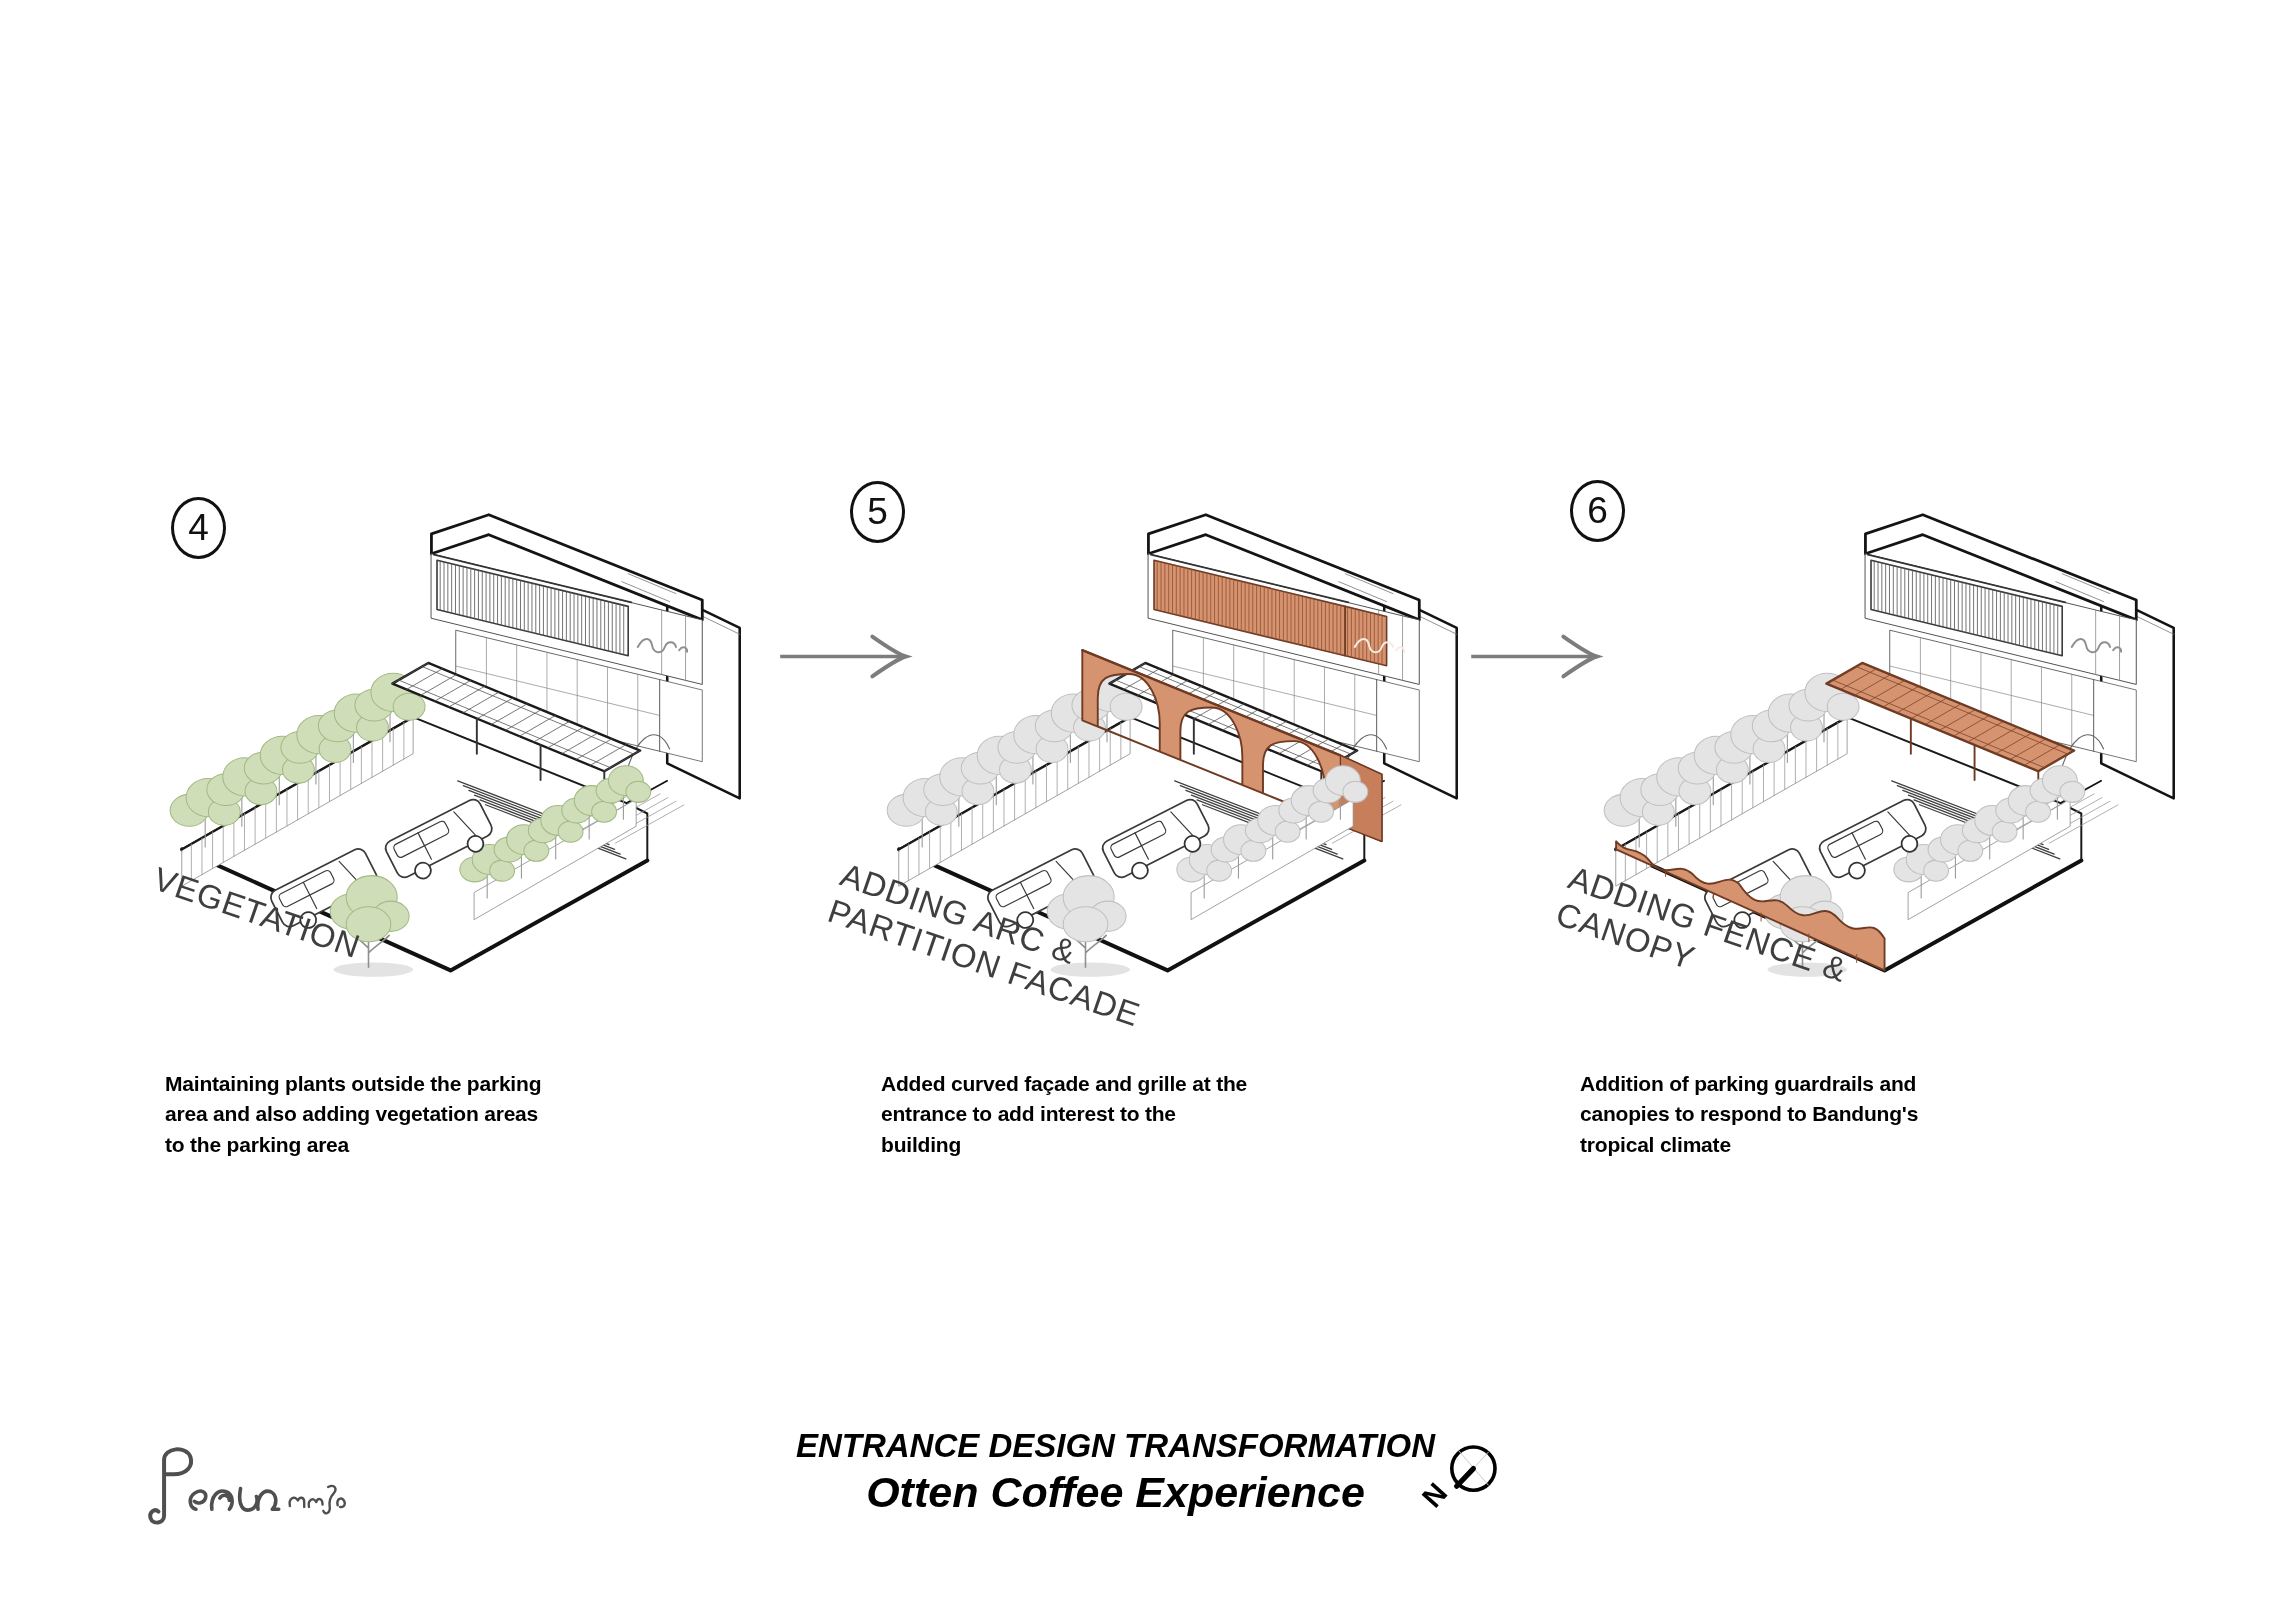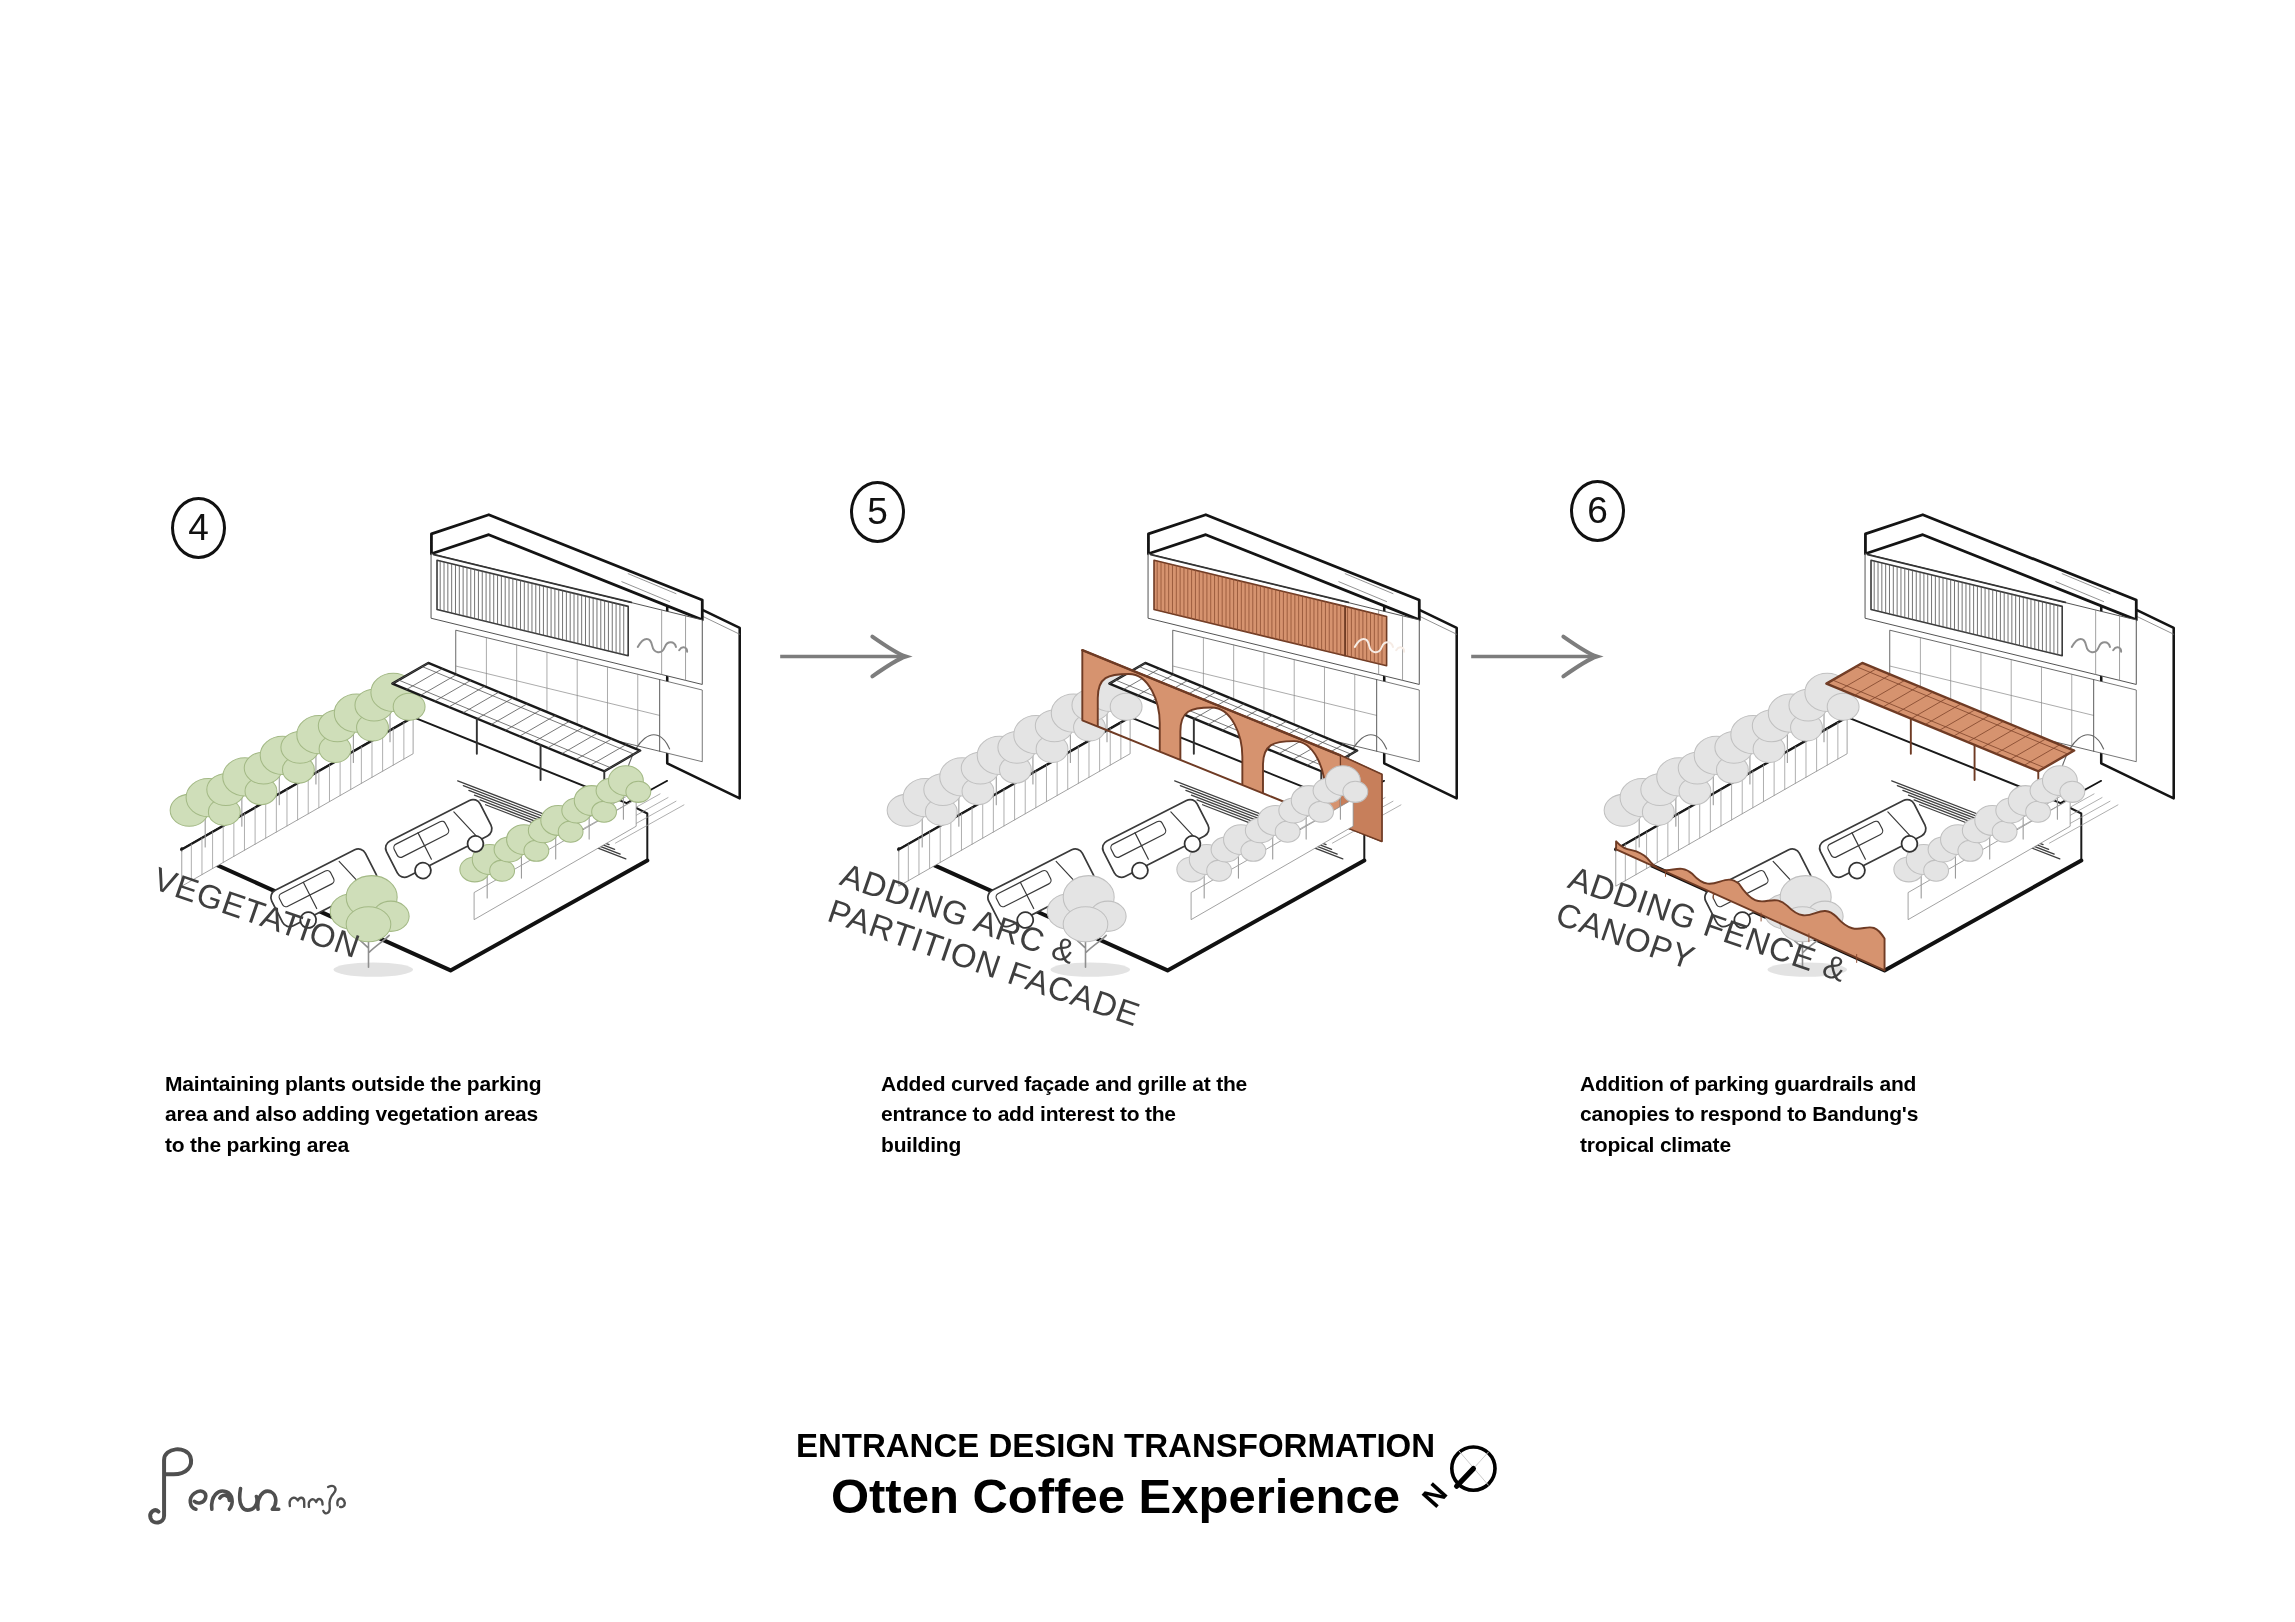--- a/index.html
+++ b/index.html
@@ -14,23 +14,23 @@
   .p4 .num{left:59px;top:51px;} .p5 .num{left:21px;top:35px;} .p6 .num{left:24px;top:34px;}
   .diagram-label{position:absolute;font-size:33px;letter-spacing:0.8px;color:#3f3f3f;
        line-height:1.16;white-space:pre-line;transform:rotate(19deg);transform-origin:left top;}
   .p4 .diagram-label{left:49px;top:414px;} .p5 .diagram-label{left:19px;top:410px;}
   .p6 .diagram-label{left:30px;top:413px;}
   .desc{position:absolute;top:623px;width:454px;margin:0;font-weight:bold;font-size:21px;
         line-height:1.45;letter-spacing:-0.2px;color:#000;white-space:pre-line;}
   .p4 .desc{left:53px;} .p5 .desc{left:52px;} .p6 .desc{left:34px;}
   .arrow{position:absolute;}
   .arrow-1{left:777px;top:630px;} .arrow-2{left:1468px;top:630px;}
-  .footer-title{position:absolute;left:757px;top:1427px;width:717px;text-align:center;color:#000;}
+  .footer-title{position:absolute;left:757px;top:1427px;width:717px;text-align:center;color:#000;font-style:italic;}
   .footer-title .t1{font-size:33px;font-weight:bold;margin:0;}
-  .footer-title .t2{font-size:49px;font-weight:bold;margin:3.2px 0 0 0;}
+  .footer-title .t2{font-size:43px;font-weight:bold;margin:3.2px 0 0 0;}
   .compass{position:absolute;left:1411px;top:1427px;}
   .logo{position:absolute;left:137px;top:1439px;}
   
   .variant-vegetation{--tree-fill:#cfdeb9;--tree-stroke:#a3b985;}
   .variant-arc{--screen-fill:#d6936f;--screen-line:#8f4f33;--screen-edge:#6f3b24;
                --show-arc:inline;--sign-stroke:#f6ece5;}
   .variant-fence{--show-fence:inline;--canopy-fill:#d6936f;--canopy-line:#7d432a;
                  --canopy-edge:#6f3b24;--canopy-post:#6f3b24;}
 </style>
 </head>

